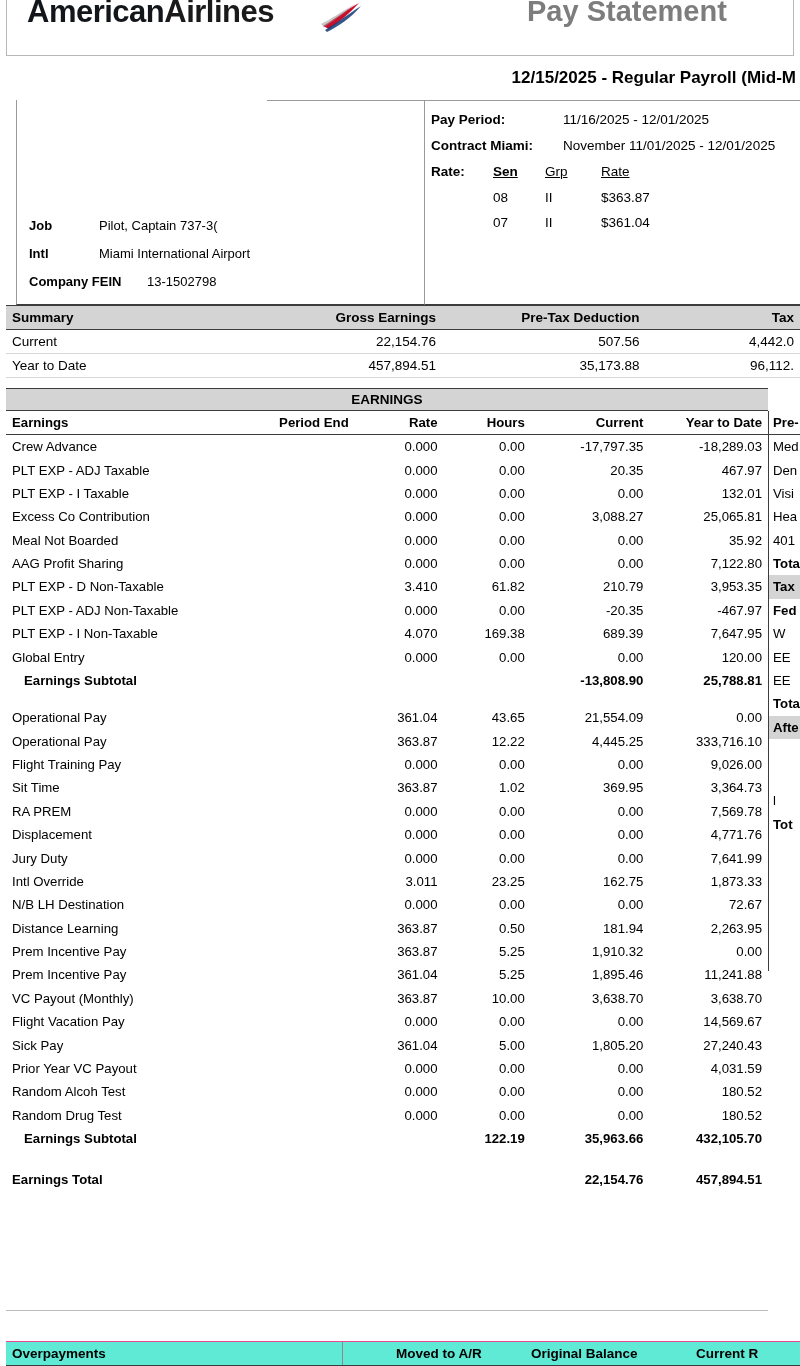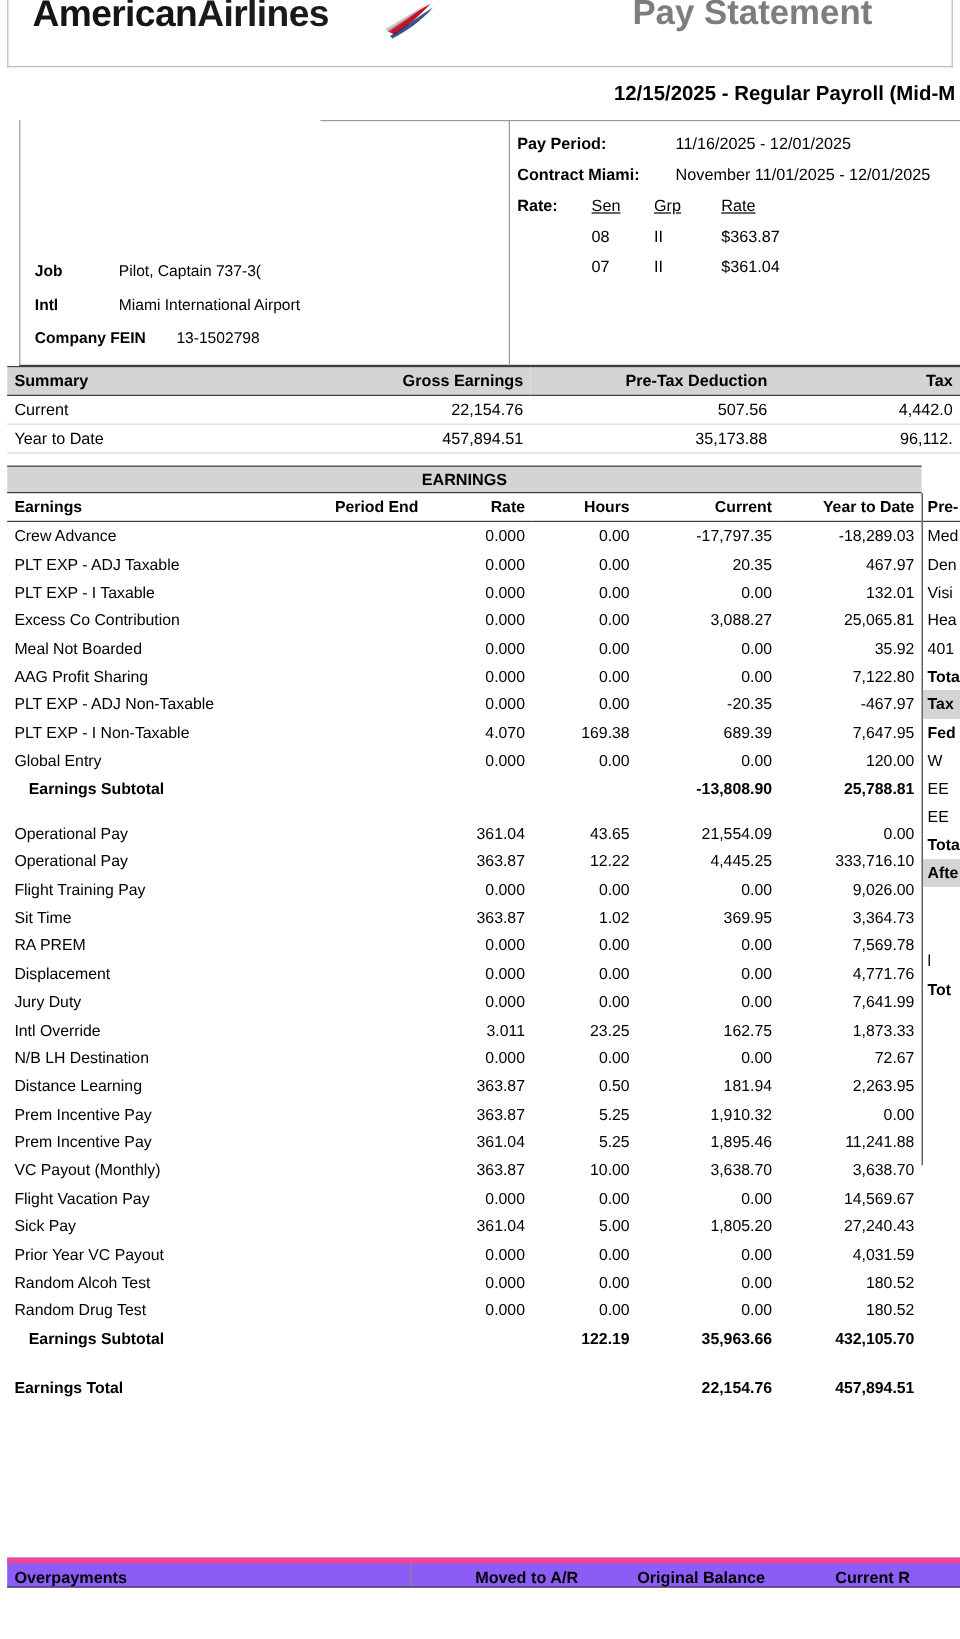--- a/index.html
+++ b/index.html
@@ -124,21 +124,21 @@
   .rate-head {
     font-size: 13.5px;
     line-height: 26px;
     white-space: nowrap;
   }
   .rate-head .lbl {
     display: inline-block;
     font-weight: bold;
     width: 62px;
   }
-  .rate-col-sen { display:inline-block; width: 52px; text-decoration: underline; }
+  .rate-col-sen { display:inline-block; width: 52px; text-decoration: underline; font-weight: bold; }
   .rate-col-grp { display:inline-block; width: 56px; text-decoration: underline; }
   .rate-col-rate { display:inline-block; width: 70px; text-decoration: underline; }
   .rate-row {
     font-size: 13.5px;
     line-height: 25px;
     white-space: nowrap;
     padding-left: 62px;
   }
   .rate-row .c1 { display:inline-block; width: 52px; }
   .rate-row .c2 { display:inline-block; width: 56px; }
@@ -262,25 +262,25 @@
   .right-panel .rrow {
     padding: 4.2px 4px;
     white-space: nowrap;
   }
   .right-panel .rrow.b { font-weight: bold; }
   .right-panel .rrow.shade { background: #d4d4d4; font-weight: bold; }
 
   
   .overpay {
     position: absolute;
-    top: 1298px;
+    top: 1341px;
     left: 6px;
     width: 794px;
-    background: #8b5cf6;
-    border-top: 5px solid #ec4899;
+    background: #5eead4;
+    border-top: 1px solid #ec4899;
     border-bottom: 1px solid #3c3c3c;
     height: 25px;
     box-sizing: border-box;
   }
   .overpay .cell {
     position: absolute;
     top: 4px;
     font-size: 13.5px;
     font-weight: bold;
     white-space: nowrap;
@@ -443,20 +443,28 @@
             <td class="r">0.00</td>
             <td class="r">35.92</td>
           </tr>
         <tr>
             <td class="l">AAG Profit Sharing</td>
             <td class="r"></td>
             <td class="r">0.000</td>
             <td class="r">0.00</td>
             <td class="r">0.00</td>
             <td class="r">7,122.80</td>
+          </tr>
+        <tr>
+            <td class="l">PLT EXP - D  Non-Taxable</td>
+            <td class="r"></td>
+            <td class="r">3.410</td>
+            <td class="r">61.82</td>
+            <td class="r">210.79</td>
+            <td class="r">3,953.35</td>
           </tr>
         <tr>
             <td class="l">PLT EXP - ADJ Non-Taxable</td>
             <td class="r"></td>
             <td class="r">0.000</td>
             <td class="r">0.00</td>
             <td class="r">-20.35</td>
             <td class="r">-467.97</td>
           </tr>
         <tr>

